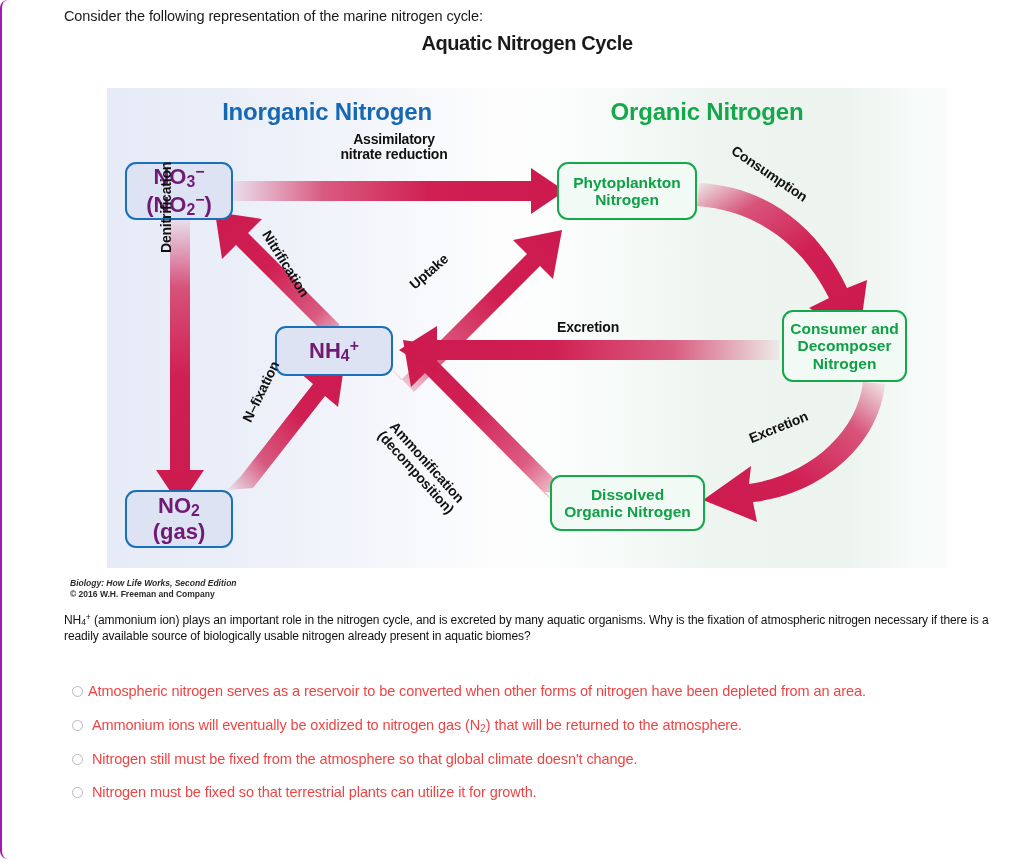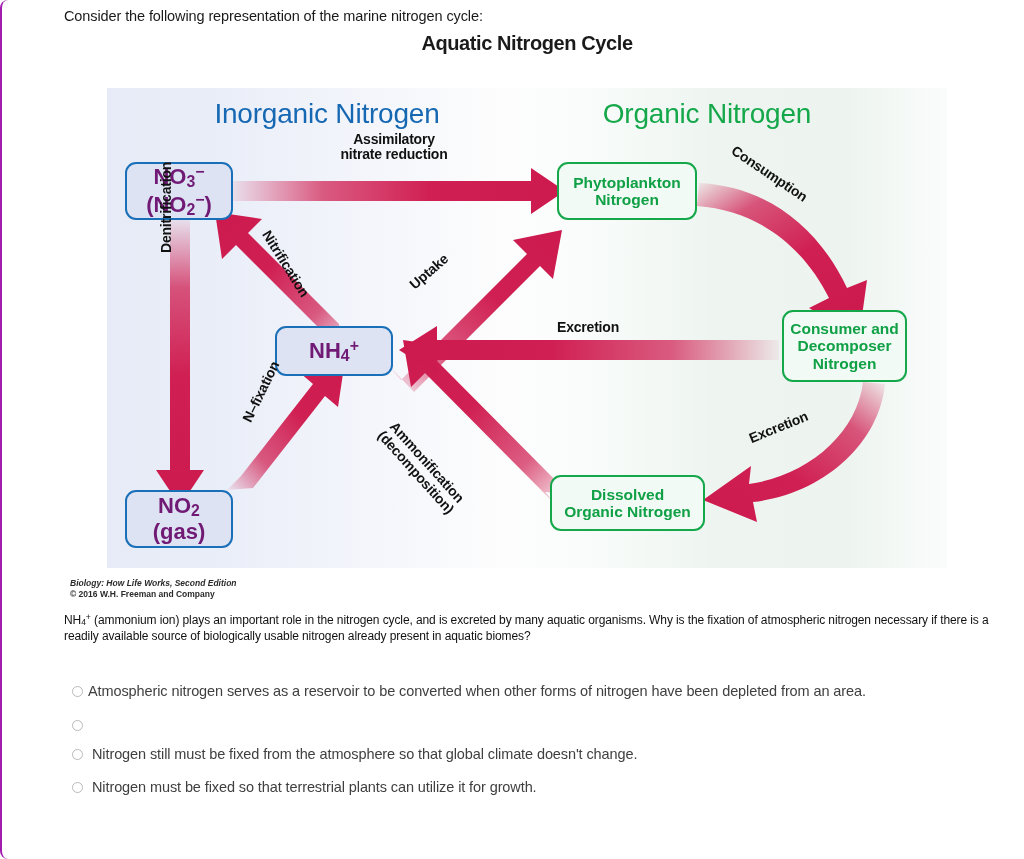--- a/index.html
+++ b/index.html
@@ -47,22 +47,22 @@
     width: 840px; height: 480px;
     background: linear-gradient(to right,
         #e6ebf7 0%, #eaeef8 14%, #f3f5fb 30%,
         #fdfdfd 47%, #fbfdfc 54%,
         #eef5f1 72%, #edf4f0 88%, #fafcfb 100%);
     overflow: hidden;
   }
 
   .col-head {
     position: absolute;
-    font-size: 28px;
-    font-weight: normal;
+    font-size: 24px;
+    font-weight: bold;
     letter-spacing: -0.2px;
     white-space: nowrap;
   }
   #head-inorganic { left: 60px; top: 10px; width: 320px; text-align: center; color: #1668b3; }
   #head-organic   { left: 430px; top: 10px; width: 340px; text-align: center; color: #15a84b; }
 
   
   .box {
     position: absolute;
     border-radius: 11px;
@@ -163,21 +163,21 @@
     flex: 0 0 auto;
     width: 11px; height: 11px;
     border: 1px solid #b9b9b9;
     border-radius: 50%;
     background: #ffffff;
     margin-top: 4px;
     margin-right: 9px;
   }
   .option-text {
     font-size: 14.5px;
-    color: #404040;
+    color: #ef4444;
     line-height: 1.35;
     letter-spacing: -0.1px;
     max-width: 905px;
   }
   .option-text sub { font-size: 0.72em; vertical-align: -0.2em; }
   .clipped { margin-left: -4px; }
 </style>
 </head>
 <body>
 
@@ -349,20 +349,21 @@
 
   <div id="options">
 
     <div class="option">
       <div class="radio"></div>
       <div class="option-text clipped">Atmospheric nitrogen serves as a reservoir to be converted when other forms of nitrogen have been depleted from an area.</div>
     </div>
 
     <div class="option">
       <div class="radio"></div>
+      <div class="option-text"><span>Ammonium ions will eventually be oxidized to nitrogen gas (N</span><sub>2</sub><span>) that will be returned to the atmosphere.</span></div>
     </div>
 
     <div class="option">
       <div class="radio"></div>
       <div class="option-text">Nitrogen still must be fixed from the atmosphere so that global climate doesn't change.</div>
     </div>
 
     <div class="option">
       <div class="radio"></div>
       <div class="option-text">Nitrogen must be fixed so that terrestrial plants can utilize it for growth.</div>

